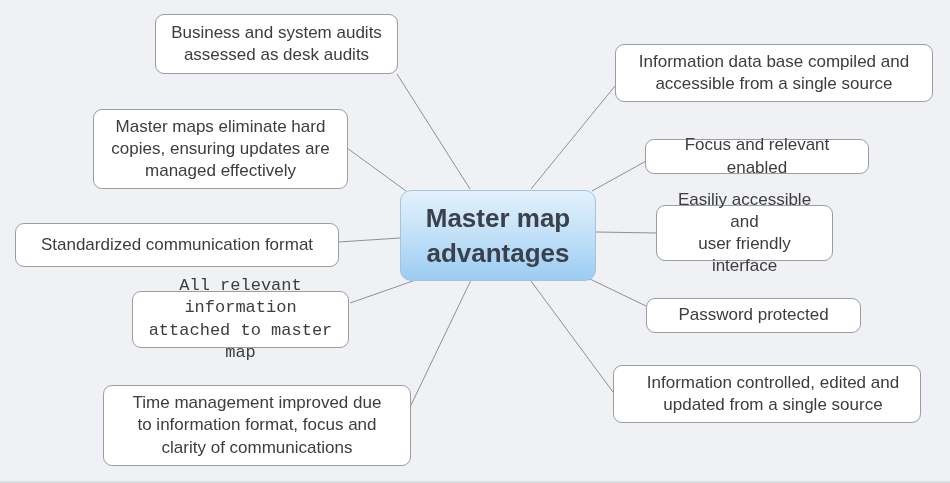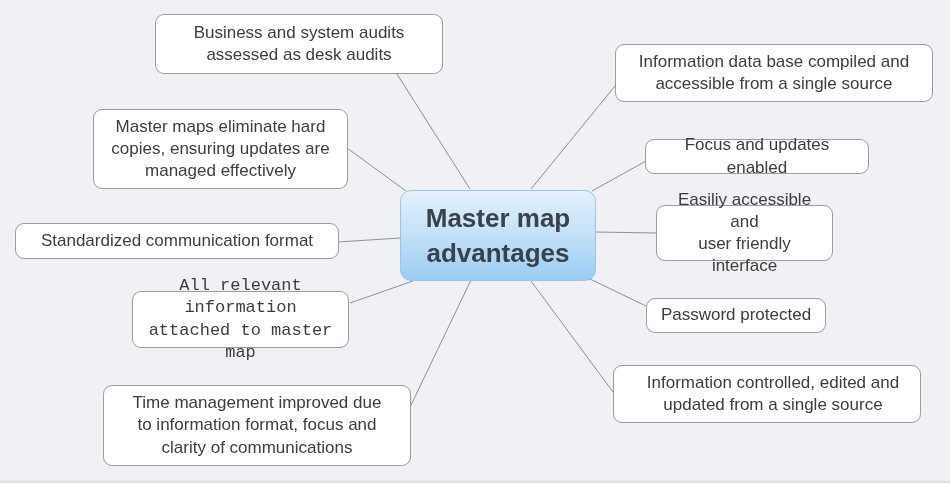--- a/index.html
+++ b/index.html
@@ -53,29 +53,29 @@
     border:1px solid var(--center-border);
     border-radius:11px;
     color:var(--center-text);
     font-size:26px;font-weight:bold;
     line-height:1.32;
     display:flex;align-items:center;justify-content:center;
     text-align:center;
     white-space:pre-line;
   }
   
-  .n1{left:155px;top:14px;width:288px;height:60px;}
+  .n1{left:155px;top:14px;width:243px;height:60px;}
   .n2{left:93px;top:109px;width:255px;height:80px;}
-  .n3{left:15px;top:223px;width:324px;height:36px;}
+  .n3{left:15px;top:223px;width:324px;height:44px;}
   .n4{left:132px;top:291px;width:217px;height:57px;font-family:Liberation Mono, monospace;}
   .n5{left:103px;top:385px;width:308px;height:81px;}
   .n6{left:615px;top:44px;width:318px;height:58px;}
   .n7{left:645px;top:139px;width:224px;height:35px;}
   .n8{left:656px;top:205px;width:177px;height:56px;}
-  .n9{left:646px;top:298px;width:180px;height:35px;}
+  .n9{left:646px;top:298px;width:215px;height:35px;}
   .n10{left:613px;top:365px;width:308px;height:58px;padding-left:20px;}
 </style>
 </head>
 <body>
 
 <div class="canvas">
 
   <svg class="links" viewBox="0 0 950 483">
     <line x1="397" y1="74" x2="470" y2="189"></line>
     <line x1="347" y1="148" x2="406" y2="191"></line>
@@ -95,21 +95,21 @@
 copies, ensuring updates are
 managed effectively</div>
   <div class="node n3">Standardized communication format</div>
   <div class="node n4">All relevant information
 attached to master map</div>
   <div class="node n5">Time management improved due
 to information format, focus and
 clarity of communications</div>
   <div class="node n6">Information data base compiled and
 accessible from a single source</div>
-  <div class="node n7">Focus and updates enabled</div>
+  <div class="node n7">Focus and relevant enabled</div>
   <div class="node n8">Easiliy accessible and
 user friendly interface</div>
   <div class="node n9">Password protected</div>
   <div class="node n10">Information controlled, edited and
 updated from a single source</div>
 
   <div class="center-node">Master map
 advantages</div>
 
 </div>

